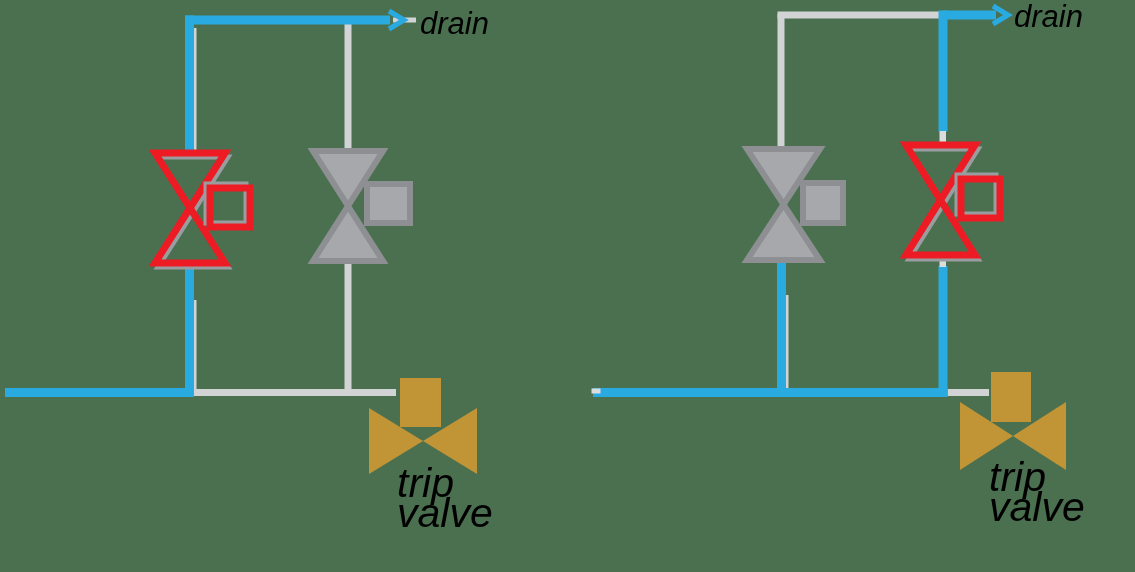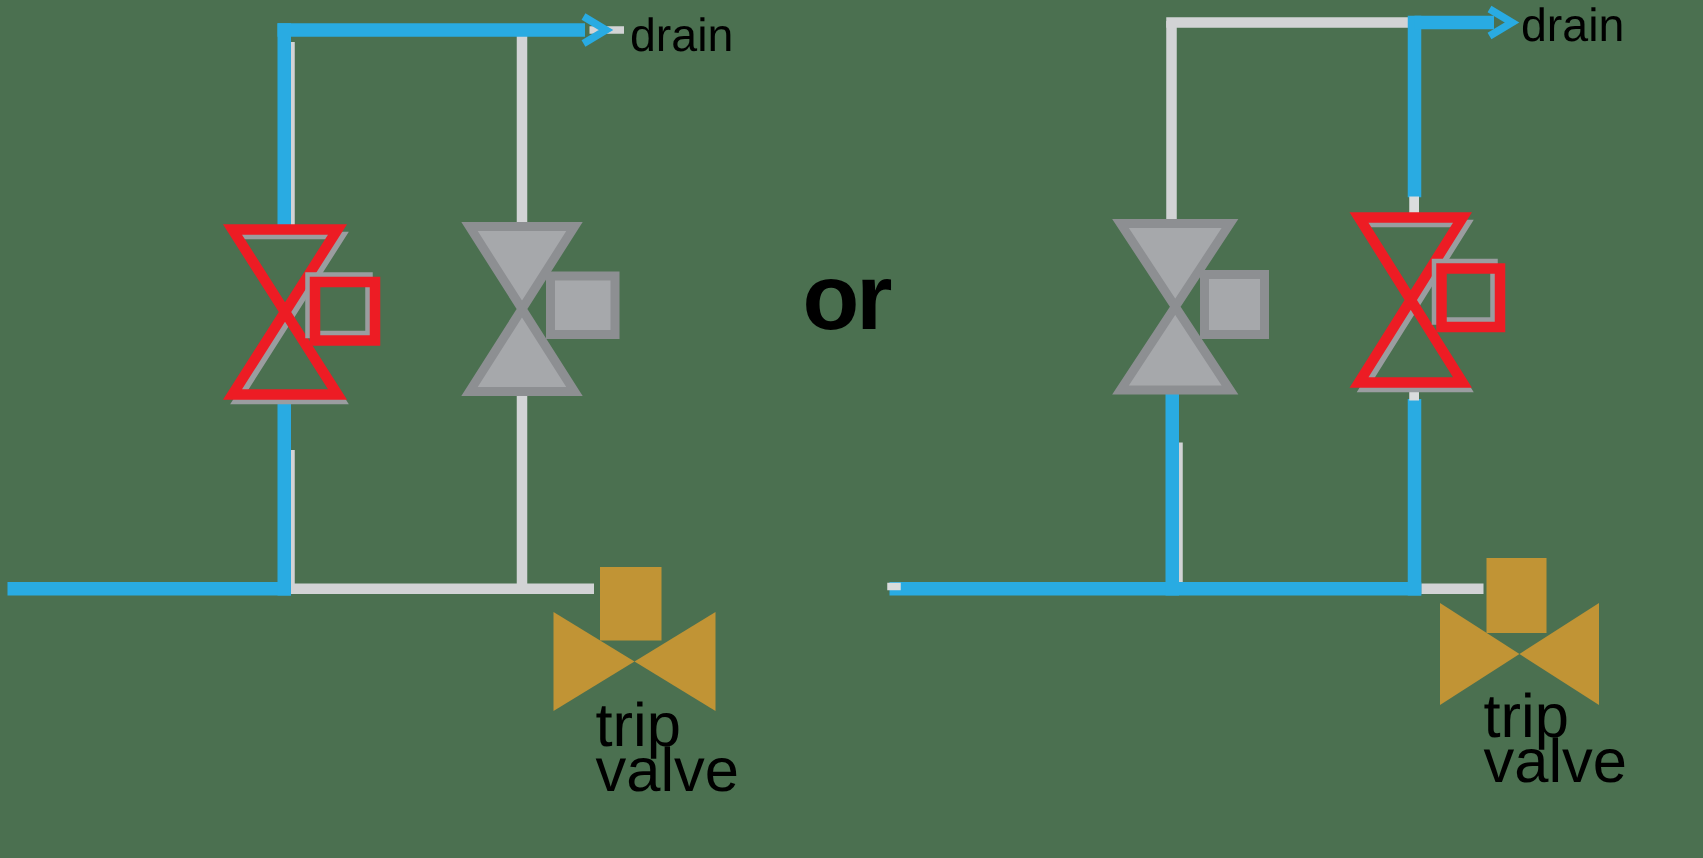--- a/index.html
+++ b/index.html
@@ -3,21 +3,21 @@
 <meta charset="utf-8">
 <style>
   html, body { margin: 0; padding: 0; }
   body {
     width: 1135px; height: 572px;
     overflow: hidden;
     font-family: "Liberation Sans", sans-serif;
   }
   .stage {
     position: relative;
-    width: 1135px; height: 490px;
+    width: 1135px; height: 490px; font-style: italic;
   }
   .stage svg { position: absolute; left: 0; top: 0; }
 
   .label {
     position: absolute;
     color: var(--label-text, #000);
     white-space: pre;
   }
   .drain-label { font-size: 31px; line-height: 31px; }
   .or-label   { font-size: 62px; line-height: 62px; font-weight: bold; letter-spacing: -2px; }
@@ -101,19 +101,18 @@
       <rect x="991" y="372" width="40" height="50" class="trip-gold"></rect>
       <polygon points="960,402 1013,436 960,470" class="trip-gold"></polygon>
       <polygon points="1066,402 1013,436 1066,470" class="trip-gold"></polygon>
     </g>
   </svg>
 
   <div class="label drain-label" style="left:420px; top:8px;">drain</div>
 
   <div class="label drain-label" style="left:1014px; top:1px;">drain</div>
 
-  <div class="label or-label" style="left:535px; top:168px;">or</div>
 
   <div class="label trip-label" style="left:397px; top:468px;"><span>trip</span><br><span>valve</span></div>
 
   <div class="label trip-label" style="left:989px; top:462px;"><span>trip</span><br><span>valve</span></div>
 
 </div>
 
 </body></html>

